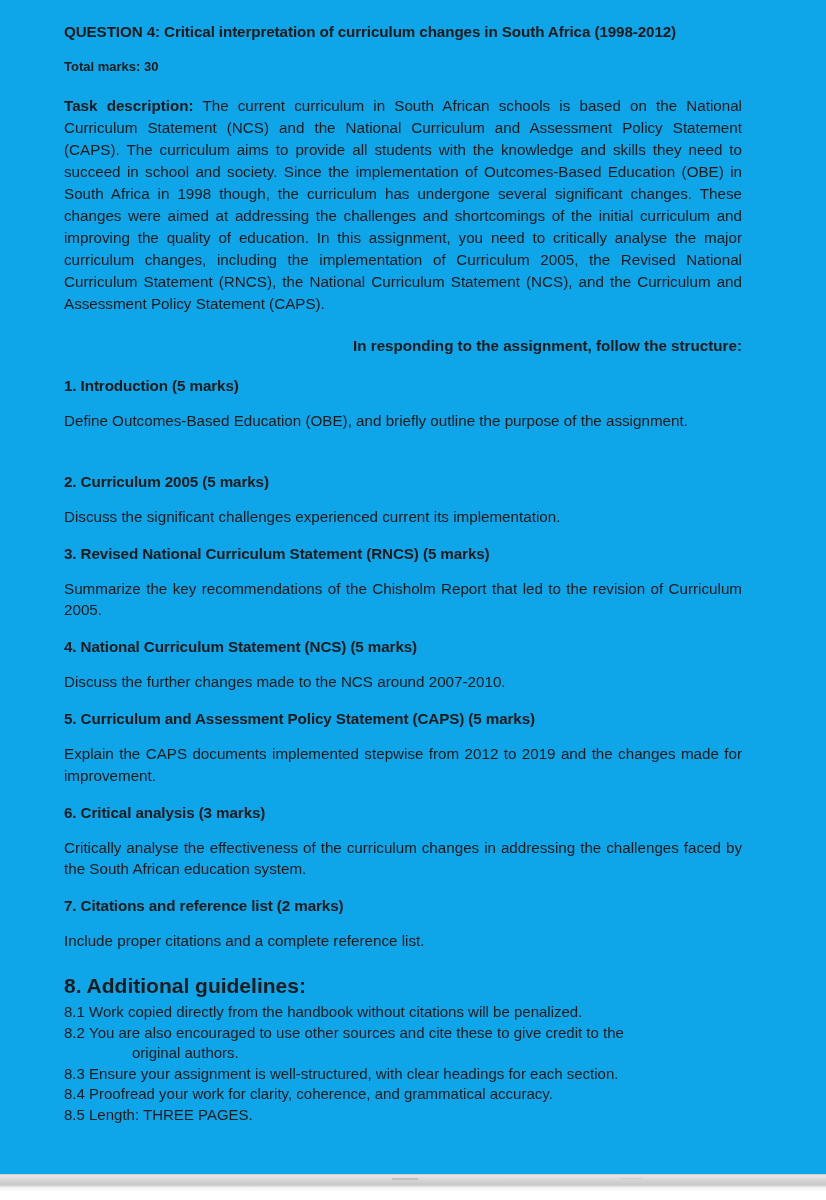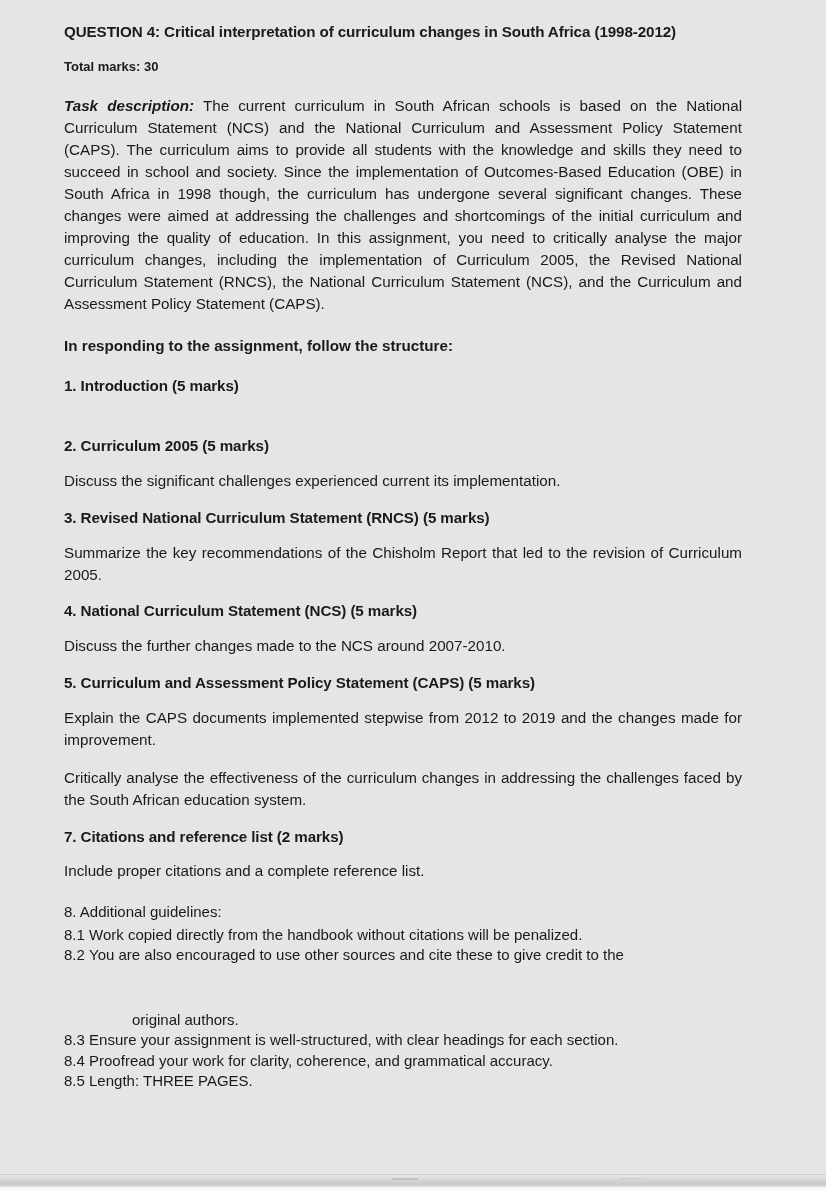--- a/index.html
+++ b/index.html
@@ -13,21 +13,21 @@
     font-family: "Liberation Sans", sans-serif;
     color: #1a1a1a;
     -webkit-font-smoothing: antialiased;
     position: relative;
     overflow: hidden;
   }
   .page {
     position: relative;
     width: 826px;
     height: 1200px;
-    background: #e5e5e5;
+    background: #0ea5e9;
     box-sizing: border-box;
   }
   .content {
     position: absolute;
     left: 64px;
     top: 22px;
     width: 678px;
   }
 
   
@@ -45,27 +45,27 @@
     margin: 0 0 19px 0;
   }
   .task-desc {
     font-size: 15.2px;
     line-height: 1.445;
     text-align: justify;
     margin: 0 0 21px 0;
   }
   .task-desc .lead {
     font-weight: bold;
-    font-style: italic;
   }
   .structure-intro {
     font-size: 15.2px;
     font-weight: bold;
     line-height: 1.3;
     margin: 12px 0 21px 0;
+    text-align: right;
   }
 
   .section-heading {
     font-size: 15.2px;
     font-weight: bold;
     line-height: 1.3;
     margin: 0 0 14px 0;
     letter-spacing: -0.1px;
   }
   .section-body {
@@ -79,37 +79,36 @@
   }
   .section-block {
     margin: 0;
   }
   .gap-lg { margin-bottom: 40px; }
   .gap-md { margin-bottom: 0; }
   .gap-sm { margin-bottom: 14px; }
 
   
   .guidelines-heading {
-    font-size: 15px;
-    font-weight: normal;
+    font-size: 21px;
+    font-weight: bold;
     line-height: 1.3;
     margin: 0 0 3px 0;
   }
   .guideline-item {
     font-size: 15px;
     line-height: 1.365;
     margin: 0;
     padding-left: 34px;
     text-indent: -34px;
   }
   .guideline-item .wrap-indent {
     display: block;
     padding-left: 34px;
     text-indent: 0;
-    margin-top: 44px;
   }
   .guideline-item b {
     font-weight: normal;
   }
 
   
   .page-edge {
     position: absolute;
     left: 0;
     right: 0;
@@ -173,20 +172,21 @@
     <h1 class="doc-heading">QUESTION 4: Critical interpretation of curriculum changes in South Africa (1998-2012)</h1>
 
     <p class="total-marks">Total marks: 30</p>
 
     <p class="task-desc"><span class="lead">Task description:</span><span> The current curriculum in South African schools is based on the National Curriculum Statement (NCS) and the National Curriculum and Assessment Policy Statement (CAPS). The curriculum aims to provide all students with the knowledge and skills they need to succeed in school and society. Since the implementation of Outcomes-Based Education (OBE) in South Africa in 1998 though, the curriculum has undergone several significant changes. These changes were aimed at addressing the challenges and shortcomings of the initial curriculum and improving the quality of education. In this assignment, you need to critically analyse the major curriculum changes, including the implementation of Curriculum 2005, the Revised National Curriculum Statement (RNCS), the National Curriculum Statement (NCS), and the Curriculum and Assessment Policy Statement (CAPS).</span></p>
 
     <p class="structure-intro">In responding to the assignment, follow the structure:</p>
 
     <div class="section-block gap-lg">
       <h2 class="section-heading">1. Introduction (5 marks)</h2>
+      <p class="section-body">Define Outcomes-Based Education (OBE), and briefly outline the purpose of the assignment.</p>
     </div>
 
     <div class="section-block gap-md">
       <h2 class="section-heading">2. Curriculum 2005 (5 marks)</h2>
       <p class="section-body tight-after">Discuss the significant challenges experienced current its implementation.</p>
     </div>
 
     <div class="section-block gap-sm">
       <h2 class="section-heading">3. Revised National Curriculum Statement (RNCS) (5 marks)</h2>
       <p class="section-body tight-after">Summarize the key recommendations of the Chisholm Report that led to the revision of Curriculum 2005.</p>
@@ -196,20 +196,21 @@
       <h2 class="section-heading">4. National Curriculum Statement (NCS) (5 marks)</h2>
       <p class="section-body tight-after">Discuss the further changes made to the NCS around 2007-2010.</p>
     </div>
 
     <div class="section-block gap-sm">
       <h2 class="section-heading">5. Curriculum and Assessment Policy Statement (CAPS) (5 marks)</h2>
       <p class="section-body tight-after">Explain the CAPS documents implemented stepwise from 2012 to 2019 and the changes made for improvement.</p>
     </div>
 
     <div class="section-block gap-sm">
+      <h2 class="section-heading">6. Critical analysis (3 marks)</h2>
       <p class="section-body tight-after">Critically analyse the effectiveness of the curriculum changes in addressing the challenges faced by the South African education system.</p>
     </div>
 
     <div class="section-block gap-sm">
       <h2 class="section-heading">7. Citations and reference list (2 marks)</h2>
       <p class="section-body">Include proper citations and a complete reference list.</p>
     </div>
 
     <div class="section-block">
       <h2 class="guidelines-heading">8. Additional guidelines:</h2>

